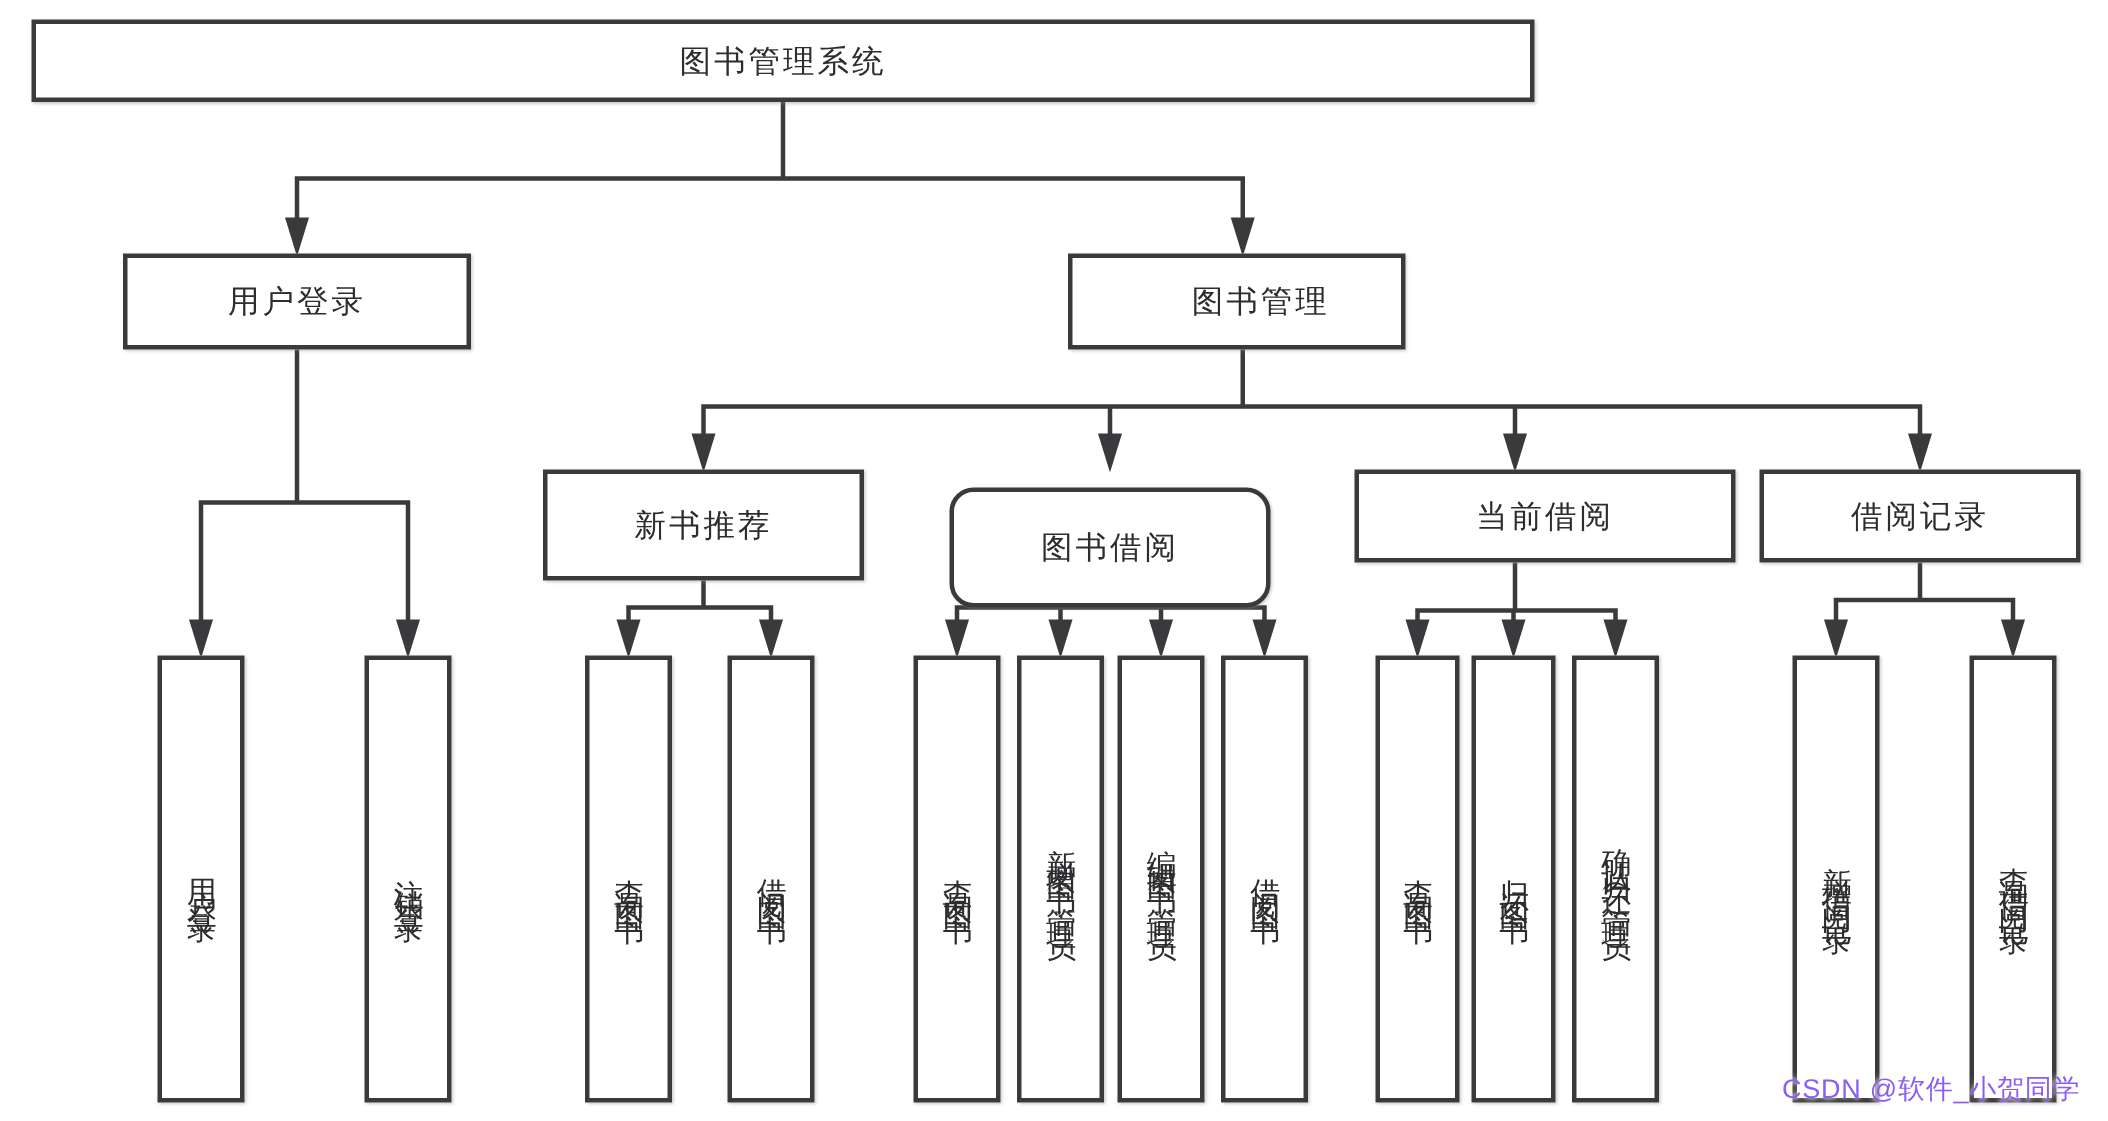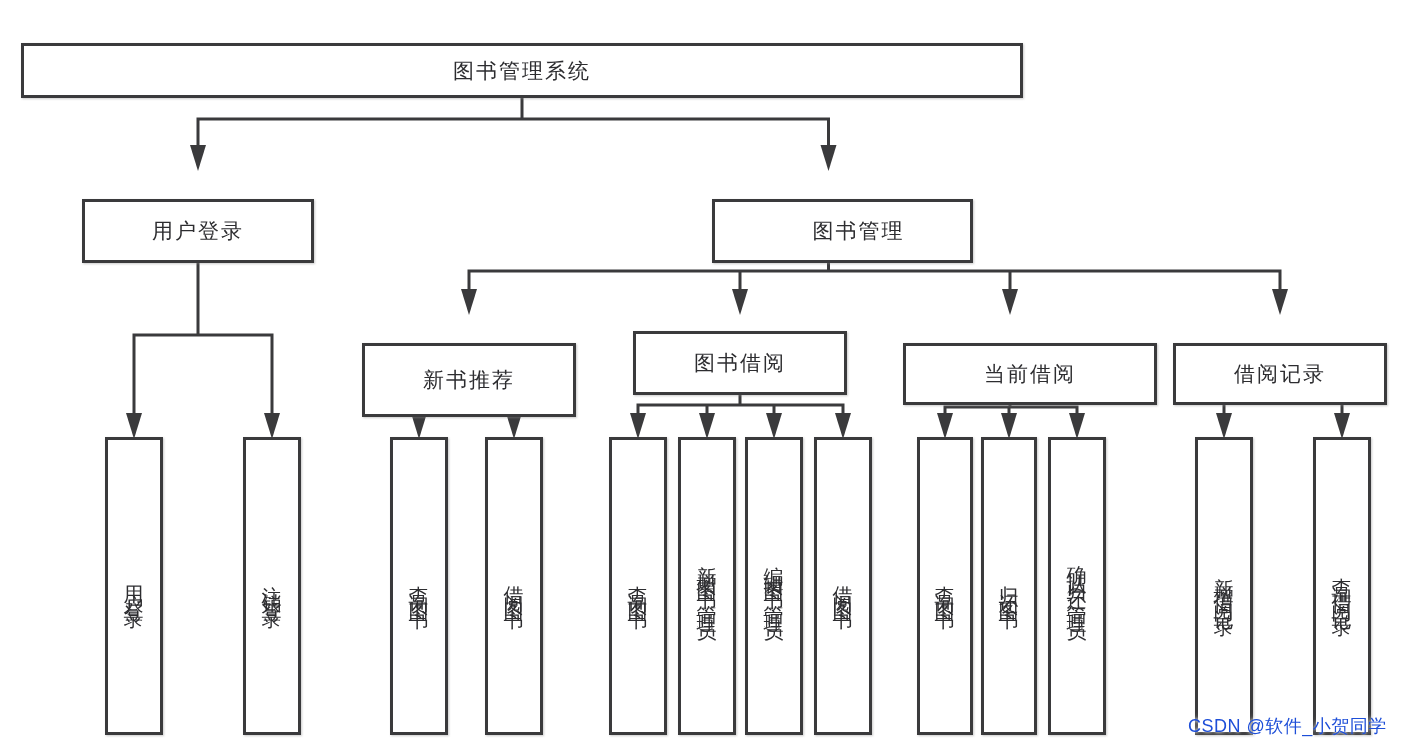--- a/index.html
+++ b/index.html
@@ -25,35 +25,34 @@
     display: flex;
     align-items: center;
     justify-content: center;
     box-shadow: 1px 1px 2px rgba(140,140,140,0.45);
     text-align: center;
   }
   .node.h {
     font-size: 21px;
     letter-spacing: 2px;
     white-space: nowrap;
-    margin-top: 30px;
   }
   .node.v {
     writing-mode: vertical-rl;
     font-size: 20px;
     letter-spacing: 8px;
     line-height: 1;
   }
   .watermark {
     position: absolute;
     left: 1188px;
     top: 714px;
     font-size: 18px;
     letter-spacing: 0.5px;
-    color: #1d4ed8;
+    color: #8b5cf6;
     white-space: nowrap;
     text-shadow: 0 0 3px #ffffff, 0 0 6px #ffffff;
   }
 </style>
 </head>
 <body>
 
 <div class="canvas">
   <svg class="connector-layer" width="1405" height="747" viewBox="0 0 1405 747" xmlns="http://www.w3.org/2000/svg">
       <polygon points="190,145 206,145 198,171" fill="#3a3a3c"></polygon>
@@ -79,23 +78,23 @@
       <polygon points="1001,413 1017,413 1009,439" fill="#3a3a3c"></polygon>
       <polygon points="1069,413 1085,413 1077,439" fill="#3a3a3c"></polygon>
       <path d="M 1010 374 V 407 M 943.5 407 H 1078.5 M 945 407 V 419 M 1009 407 V 419 M 1077 407 V 419" stroke="#3a3a3c" stroke-width="3" fill="none"></path>
       <polygon points="1216,413 1232,413 1224,439" fill="#3a3a3c"></polygon>
       <polygon points="1334,413 1350,413 1342,439" fill="#3a3a3c"></polygon>
       <path d="M 1280 374 V 400 M 1222.5 400 H 1343.5 M 1224 400 V 419 M 1342 400 V 419" stroke="#3a3a3c" stroke-width="3" fill="none"></path>
     </svg>
   <div id="nodes-root">
       <div class="node h" style="left: 21px; top: 13px; width: 1002px; height: 55px;">图书管理系统</div>
       <div class="node h" style="left: 82px; top: 169px; width: 232px; height: 64px;">用户登录</div>
-      <div class="node h" style="left: 712px; top: 169px; width: 261px; height: 64px; padding-left: 32px;">图书管理</div>
+      <div class="node h" style="left: 712px; top: 169px; width: 225px; height: 64px; padding-left: 32px;">图书管理</div>
       <div class="node h" style="left: 362px; top: 313px; width: 214px; height: 74px;">新书推荐</div>
-      <div class="node h" style="left: 633px; top: 301px; width: 214px; height: 64px;">图书借阅</div>
+      <div class="node h" style="left: 633px; top: 325px; width: 214px; height: 80px; border-radius: 16px;">图书借阅</div>
       <div class="node h" style="left: 903px; top: 313px; width: 254px; height: 62px;">当前借阅</div>
       <div class="node h" style="left: 1173px; top: 313px; width: 214px; height: 62px;">借阅记录</div>
       <div class="node v" style="left: 105px; top: 437px; width: 58px; height: 298px;">用户登录</div>
       <div class="node v" style="left: 243px; top: 437px; width: 58px; height: 298px;">注销登录</div>
       <div class="node v" style="left: 390px; top: 437px; width: 58px; height: 298px;">查询图书</div>
       <div class="node v" style="left: 485px; top: 437px; width: 58px; height: 298px;">借阅图书</div>
       <div class="node v" style="left: 609px; top: 437px; width: 58px; height: 298px;">查询图书</div>
       <div class="node v" style="left: 678px; top: 437px; width: 58px; height: 298px;">新增图书（管理员）</div>
       <div class="node v" style="left: 745px; top: 437px; width: 58px; height: 298px;">编辑图书（管理员）</div>
       <div class="node v" style="left: 814px; top: 437px; width: 58px; height: 298px;">借阅图书</div>

